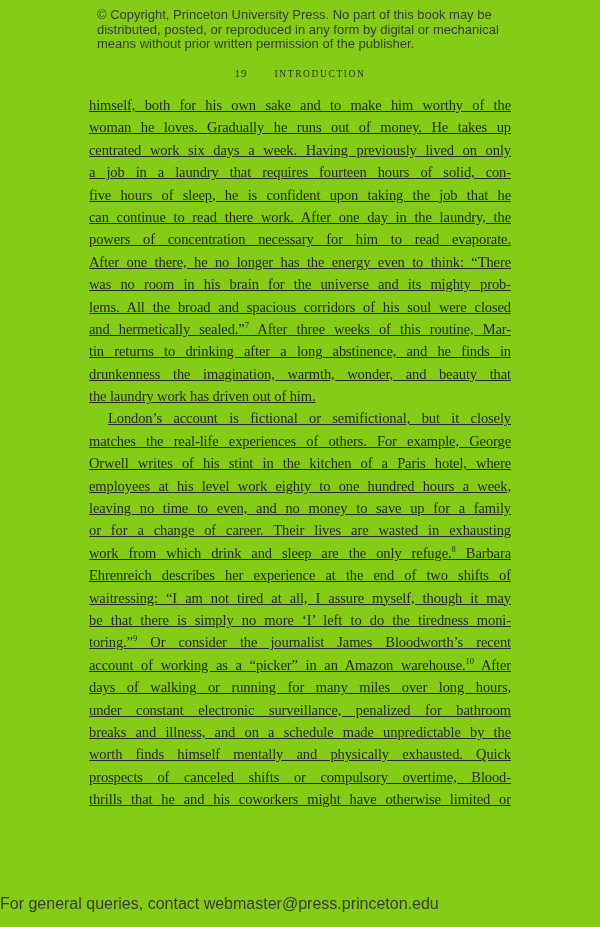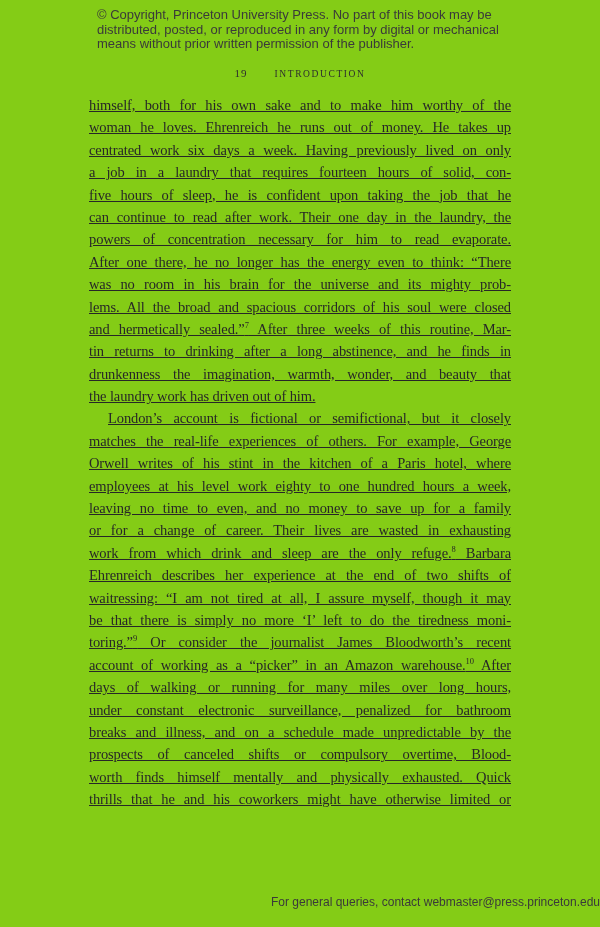--- a/index.html
+++ b/index.html
@@ -61,48 +61,48 @@
     font-size: 8.5px;
     line-height: 0;
     vertical-align: super;
     letter-spacing: 0;
   }
   .footer {
     position: absolute;
     top: 895px;
     left: 0;
     width: 600px;
-    text-align: right;
+    text-align: left;
     font-family: "Liberation Sans", sans-serif;
-    font-size: 12px;
+    font-size: 16px;
     color: #3a3a3a;
   }
 </style>
 </head>
 <body>
 
 <div class="page">
 
   <div class="copyright">
       <div>© Copyright, Princeton University Press. No part of this book may be</div>
       <div>distributed, posted, or reproduced in any form by digital or mechanical</div>
       <div>means without prior written permission of the publisher.</div>
     </div>
 
   <div class="running-header">
     <span class="page-num">19</span><span class="chapter">INTRODUCTION</span>
   </div>
 
   <div class="body-block">
       <div class="line">himself, both for his own sake and to make him worthy of the</div>
-      <div class="line">woman he loves. Ehrenreich he runs out of money. He takes up</div>
+      <div class="line">woman he loves. Gradually he runs out of money. He takes up</div>
       <div class="line">centrated work six days a week. Having previously lived on only</div>
       <div class="line">a job in a laundry that requires fourteen hours of solid, con-</div>
       <div class="line">five hours of sleep, he is confident upon taking the job that he</div>
-      <div class="line">can continue to read after work. Their one day in the laundry, the</div>
+      <div class="line">can continue to read there work. After one day in the laundry, the</div>
       <div class="line">powers of concentration necessary for him to read evaporate.</div>
       <div class="line">After one there, he no longer has the energy even to think: “There</div>
       <div class="line">was no room in his brain for the universe and its mighty prob-</div>
       <div class="line">lems. All the broad and spacious corridors of his soul were closed</div>
       <div class="line">and hermetically sealed.”<sup>7</sup> After three weeks of this routine, Mar-</div>
       <div class="line">tin returns to drinking after a long abstinence, and he finds in</div>
       <div class="line">drunkenness the imagination, warmth, wonder, and beauty that</div>
       <div class="line end">the laundry work has driven out of him.</div>
       <div class="line indent">London’s account is fictional or semifictional, but it closely</div>
       <div class="line">matches the real-life experiences of others. For example, George</div>
@@ -112,20 +112,20 @@
       <div class="line">or for a change of career. Their lives are wasted in exhausting</div>
       <div class="line">work from which drink and sleep are the only refuge.<sup>8</sup> Barbara</div>
       <div class="line">Ehrenreich describes her experience at the end of two shifts of</div>
       <div class="line">waitressing: “I am not tired at all, I assure myself, though it may</div>
       <div class="line">be that there is simply no more ‘I’ left to do the tiredness moni-</div>
       <div class="line">toring.”<sup>9</sup> Or consider the journalist James Bloodworth’s recent</div>
       <div class="line">account of working as a “picker” in an Amazon warehouse.<sup>10</sup> After</div>
       <div class="line">days of walking or running for many miles over long hours,</div>
       <div class="line">under constant electronic surveillance, penalized for bathroom</div>
       <div class="line">breaks and illness, and on a schedule made unpredictable by the</div>
+      <div class="line">worth finds himself mentally and physically exhausted. Quick</div>
       <div class="line">prospects of canceled shifts or compulsory overtime, Blood-</div>
-      <div class="line">worth finds himself mentally and physically exhausted. Quick</div>
       <div class="line">thrills that he and his coworkers might have otherwise limited or</div>
     </div>
 
   <div class="footer">For general queries, contact webmaster@press.princeton.edu</div>
 
 </div>
 
 </body></html>

